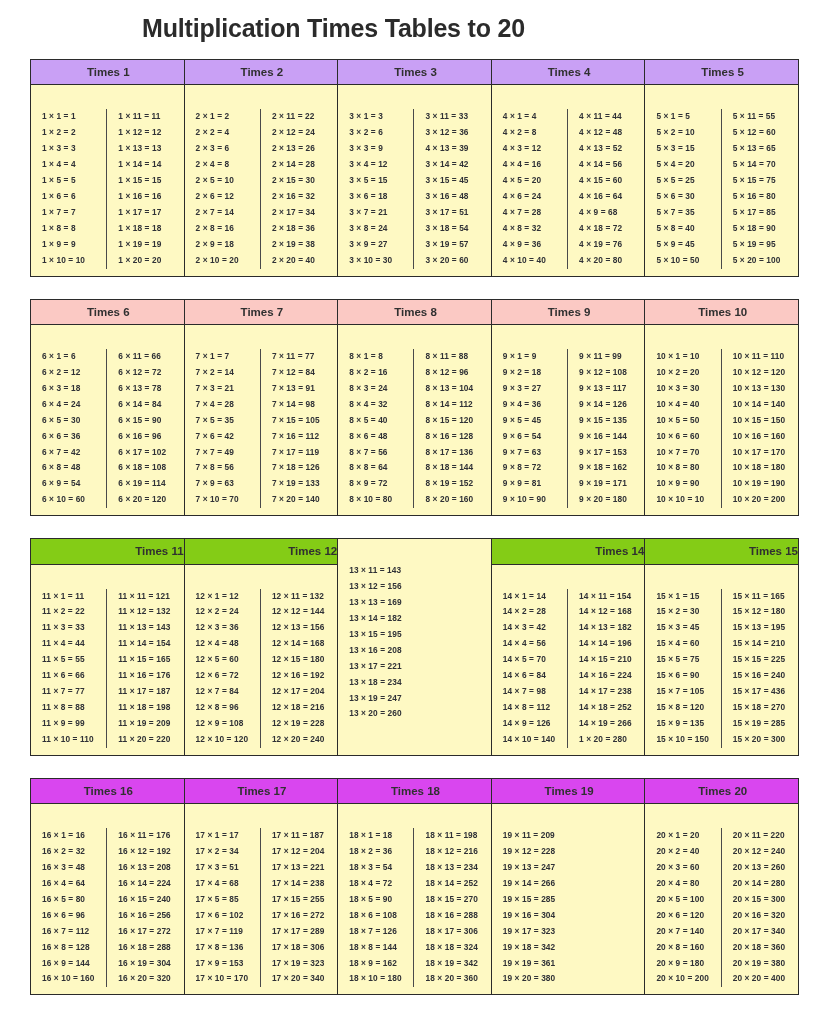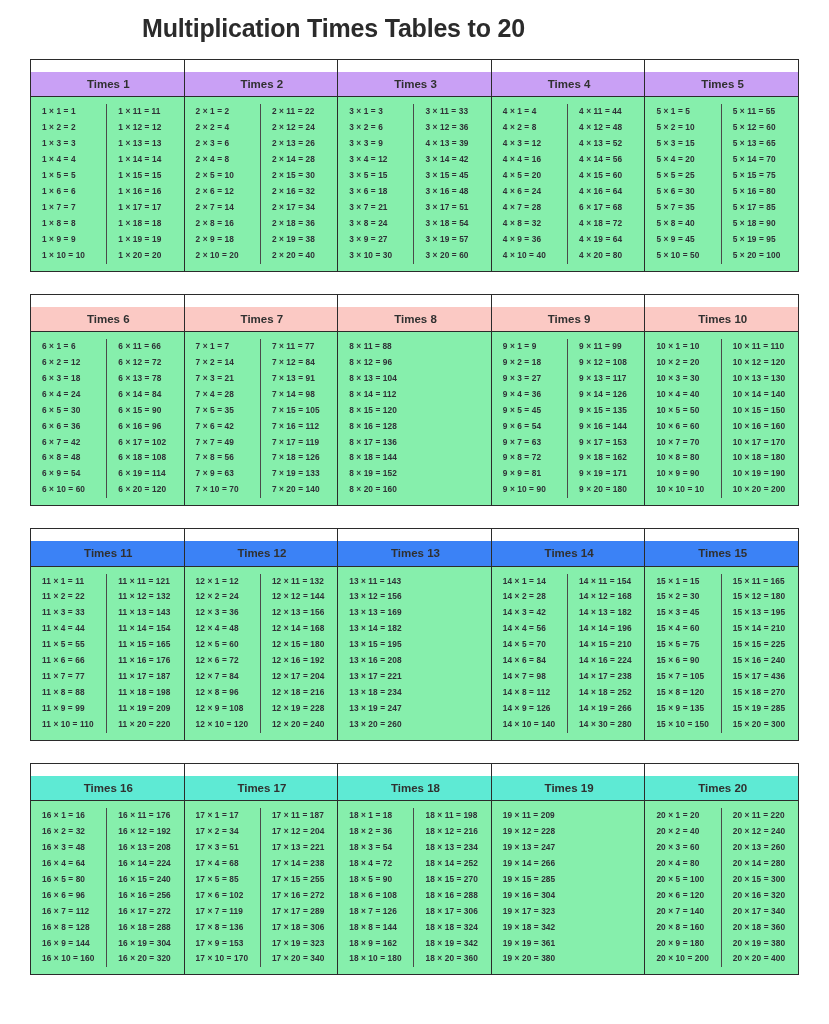--- a/index.html
+++ b/index.html
@@ -48,28 +48,27 @@
   }
 
   .table-header {
     text-align: center;
     font-size: 11.5px;
     font-weight: bold;
     color: #303030;
     padding: 5px 0 5px 2px;
     border-bottom: 1.3px solid #2b2b2b;
     line-height: 1.25;
-    margin-top: 12px;
   }
 
   .table-body {
     display: flex;
     flex: 1;
-    padding: 7px 0 7px 0;
-    background: #86efac;
+    padding: 24px 0 7px 0;
+    background: #fef9c3;
   }
 
   .fact-col {
     flex: 1 1 50%;
     min-width: 0;
     display: flex;
     flex-direction: column;
     align-items: center;
     justify-content: flex-start;
     padding: 0 2px;
@@ -87,22 +86,22 @@
     white-space: nowrap;
     letter-spacing: 0.1px;
     text-align: left;
     width: 100%;
     padding-left: 9px;
   }
 
   
   .hdr-purple { background: #c9a0f5; }
   .hdr-pink   { background: #fbc9c4; }
-  .hdr-teal   { background: #3b82f6; }
-  .hdr-yellow { background: #5eead4; }
+  .hdr-teal   { background: #84cc16; text-align: right; }
+  .hdr-yellow { background: #d946ef; }
 </style>
 </head>
 <body>
 
 <div id="page">
 
   <h1 id="page-title">Multiplication Times Tables to 20</h1>
 
   <div id="tables-container">
       <div class="grid-row">
@@ -208,23 +207,23 @@
               <div class="fact">4 × 9 = 36</div>
               <div class="fact">4 × 10 = 40</div>
             </div>
             <div class="fact-col right">
               <div class="fact">4 × 11 = 44</div>
               <div class="fact">4 × 12 = 48</div>
               <div class="fact">4 × 13 = 52</div>
               <div class="fact">4 × 14 = 56</div>
               <div class="fact">4 × 15 = 60</div>
               <div class="fact">4 × 16 = 64</div>
-              <div class="fact">6 × 17 = 68</div>
+              <div class="fact">4 × 9 = 68</div>
               <div class="fact">4 × 18 = 72</div>
-              <div class="fact">4 × 19 = 64</div>
+              <div class="fact">4 × 19 = 76</div>
               <div class="fact">4 × 20 = 80</div>
             </div>
           </div>
         </div>
         <div class="table-block">
           <div class="table-header hdr-purple">Times 5</div>
           <div class="table-body">
             <div class="fact-col left">
               <div class="fact">5 × 1 = 5</div>
               <div class="fact">5 × 2 = 10</div>
@@ -307,20 +306,32 @@
               <div class="fact">7 × 17 = 119</div>
               <div class="fact">7 × 18 = 126</div>
               <div class="fact">7 × 19 = 133</div>
               <div class="fact">7 × 20 = 140</div>
             </div>
           </div>
         </div>
         <div class="table-block">
           <div class="table-header hdr-pink">Times 8</div>
           <div class="table-body">
+            <div class="fact-col left">
+              <div class="fact">8 × 1 = 8</div>
+              <div class="fact">8 × 2 = 16</div>
+              <div class="fact">8 × 3 = 24</div>
+              <div class="fact">8 × 4 = 32</div>
+              <div class="fact">8 × 5 = 40</div>
+              <div class="fact">8 × 6 = 48</div>
+              <div class="fact">8 × 7 = 56</div>
+              <div class="fact">8 × 8 = 64</div>
+              <div class="fact">8 × 9 = 72</div>
+              <div class="fact">8 × 10 = 80</div>
+            </div>
             <div class="fact-col right">
               <div class="fact">8 × 11 = 88</div>
               <div class="fact">8 × 12 = 96</div>
               <div class="fact">8 × 13 = 104</div>
               <div class="fact">8 × 14 = 112</div>
               <div class="fact">8 × 15 = 120</div>
               <div class="fact">8 × 16 = 128</div>
               <div class="fact">8 × 17 = 136</div>
               <div class="fact">8 × 18 = 144</div>
               <div class="fact">8 × 19 = 152</div>
@@ -440,21 +451,20 @@
               <div class="fact">12 × 15 = 180</div>
               <div class="fact">12 × 16 = 192</div>
               <div class="fact">12 × 17 = 204</div>
               <div class="fact">12 × 18 = 216</div>
               <div class="fact">12 × 19 = 228</div>
               <div class="fact">12 × 20 = 240</div>
             </div>
           </div>
         </div>
         <div class="table-block">
-          <div class="table-header hdr-teal">Times 13</div>
           <div class="table-body">
             <div class="fact-col right">
               <div class="fact">13 × 11 = 143</div>
               <div class="fact">13 × 12 = 156</div>
               <div class="fact">13 × 13 = 169</div>
               <div class="fact">13 × 14 = 182</div>
               <div class="fact">13 × 15 = 195</div>
               <div class="fact">13 × 16 = 208</div>
               <div class="fact">13 × 17 = 221</div>
               <div class="fact">13 × 18 = 234</div>
@@ -481,21 +491,21 @@
             <div class="fact-col right">
               <div class="fact">14 × 11 = 154</div>
               <div class="fact">14 × 12 = 168</div>
               <div class="fact">14 × 13 = 182</div>
               <div class="fact">14 × 14 = 196</div>
               <div class="fact">14 × 15 = 210</div>
               <div class="fact">14 × 16 = 224</div>
               <div class="fact">14 × 17 = 238</div>
               <div class="fact">14 × 18 = 252</div>
               <div class="fact">14 × 19 = 266</div>
-              <div class="fact">14 × 30 = 280</div>
+              <div class="fact">1 × 20 = 280</div>
             </div>
           </div>
         </div>
         <div class="table-block">
           <div class="table-header hdr-teal">Times 15</div>
           <div class="table-body">
             <div class="fact-col left">
               <div class="fact">15 × 1 = 15</div>
               <div class="fact">15 × 2 = 30</div>
               <div class="fact">15 × 3 = 45</div>

